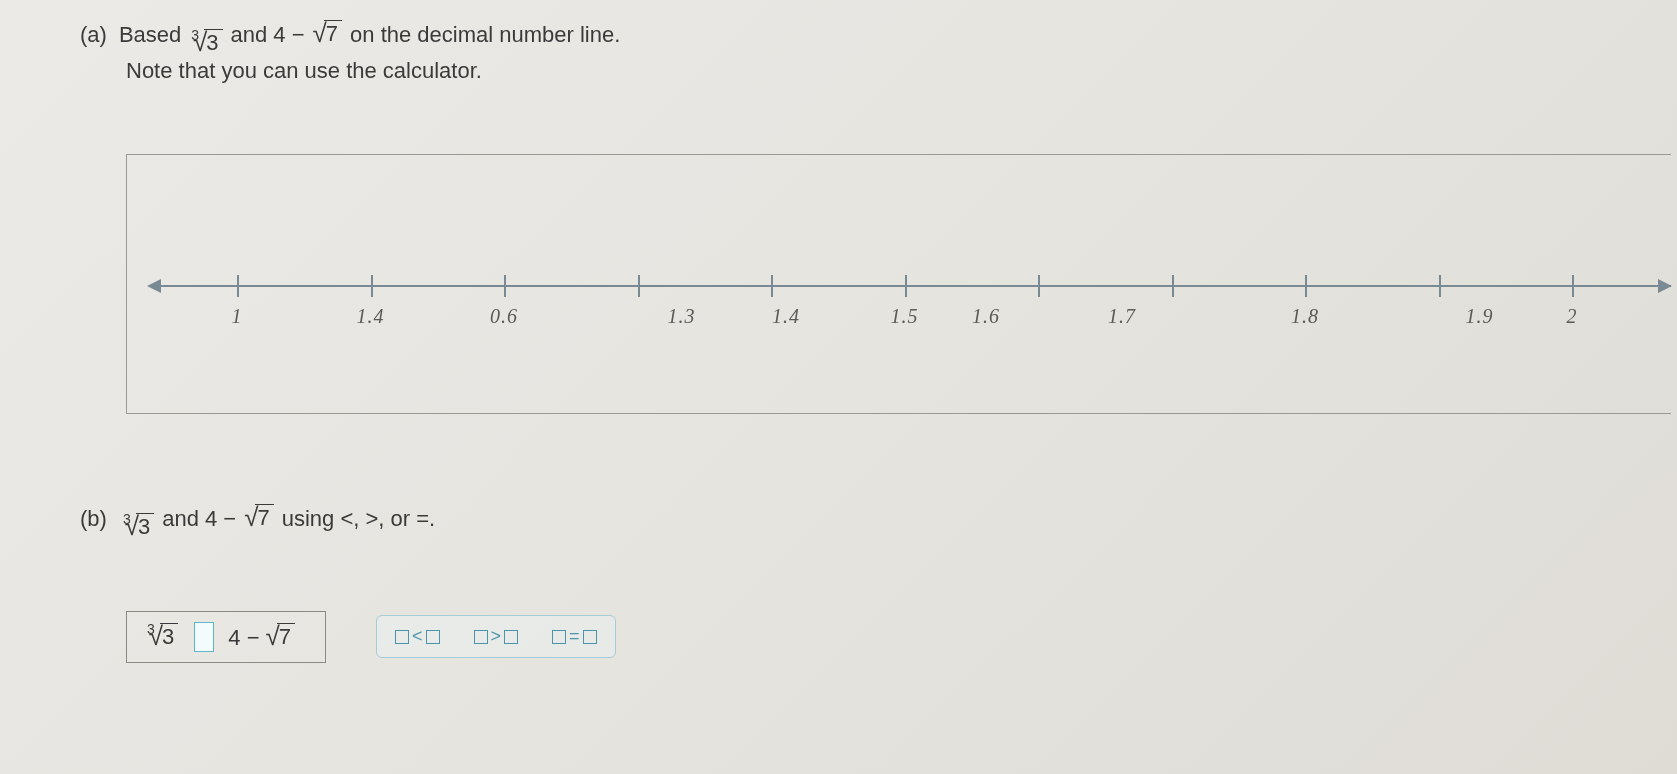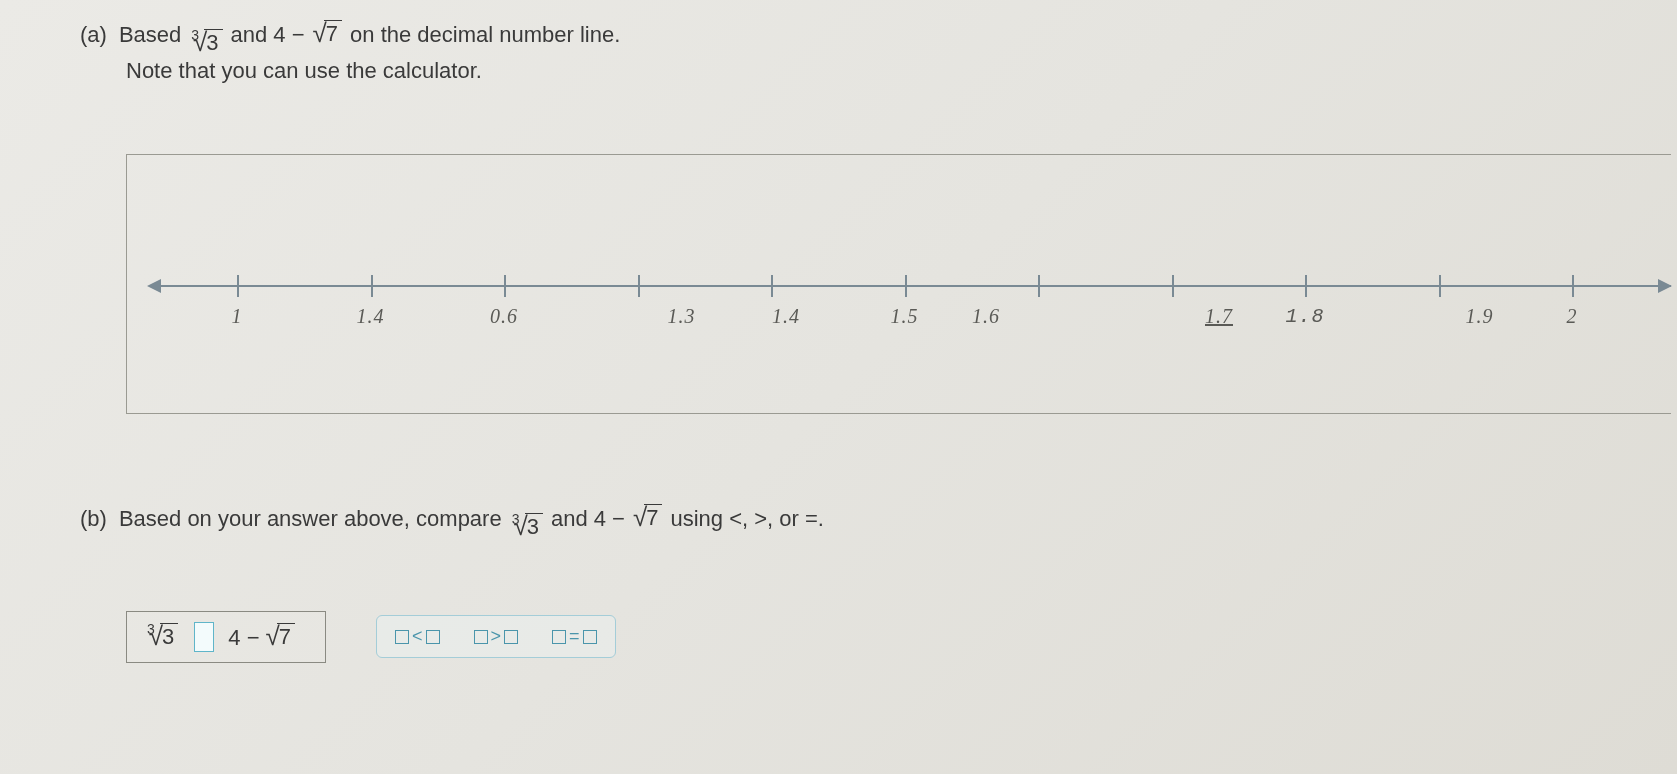--- a/index.html
+++ b/index.html
@@ -89,34 +89,33 @@
       <div class="tick-label" style="left: 377px;">0.6</div>
       <div class="tick" style="left: 510.5px;"></div>
       <div class="tick-label" style="left: 510.5px; margin-left: 44px;">1.3</div>
       <div class="tick" style="left: 644px;"></div>
       <div class="tick-label" style="left: 659px; font-family: Liberation Serif, serif;">1.4</div>
       <div class="tick" style="left: 777.5px;"></div>
       <div class="tick-label" style="left: 777.5px;">1.5</div>
       <div class="tick" style="left: 911px;"></div>
       <div class="tick-label" style="left: 859px;">1.6</div>
       <div class="tick" style="left: 1044.5px;"></div>
-      <div class="tick-label" style="left: 1092px; text-decoration: underline;">1.7</div>
+      <div class="tick-label" style="left: 995px;">1.7</div>
       <div class="tick" style="left: 1178px;"></div>
-      <div class="tick-label" style="left: 1178px; font-family: Liberation Mono, monospace;">1.8</div>
+      <div class="tick-label" style="left: 1178px;">1.8</div>
       <div class="tick" style="left: 1311.5px;"></div>
       <div class="tick-label" style="left: 1311.5px; margin-left: 41px;">1.9</div>
       <div class="tick" style="left: 1445px;"></div>
       <div class="tick-label" style="left: 1445px;">2</div>
     </div>
 </div>
 
 <div class="problem-section" style="margin-top:90px;">
   <div class="line1">
     <span class="label">(b)</span>
-    <span>Based on your answer above, compare</span>
     <span class="sqrt-wrap">
       <span class="root-index">3</span>
       <span class="radical">√</span>
       <span class="radicand">3</span>
     </span>
     <span>and</span>
     <span>4 −</span>
     <span class="sqrt-wrap">
       <span class="radical">√</span>
       <span class="radicand">7</span>

